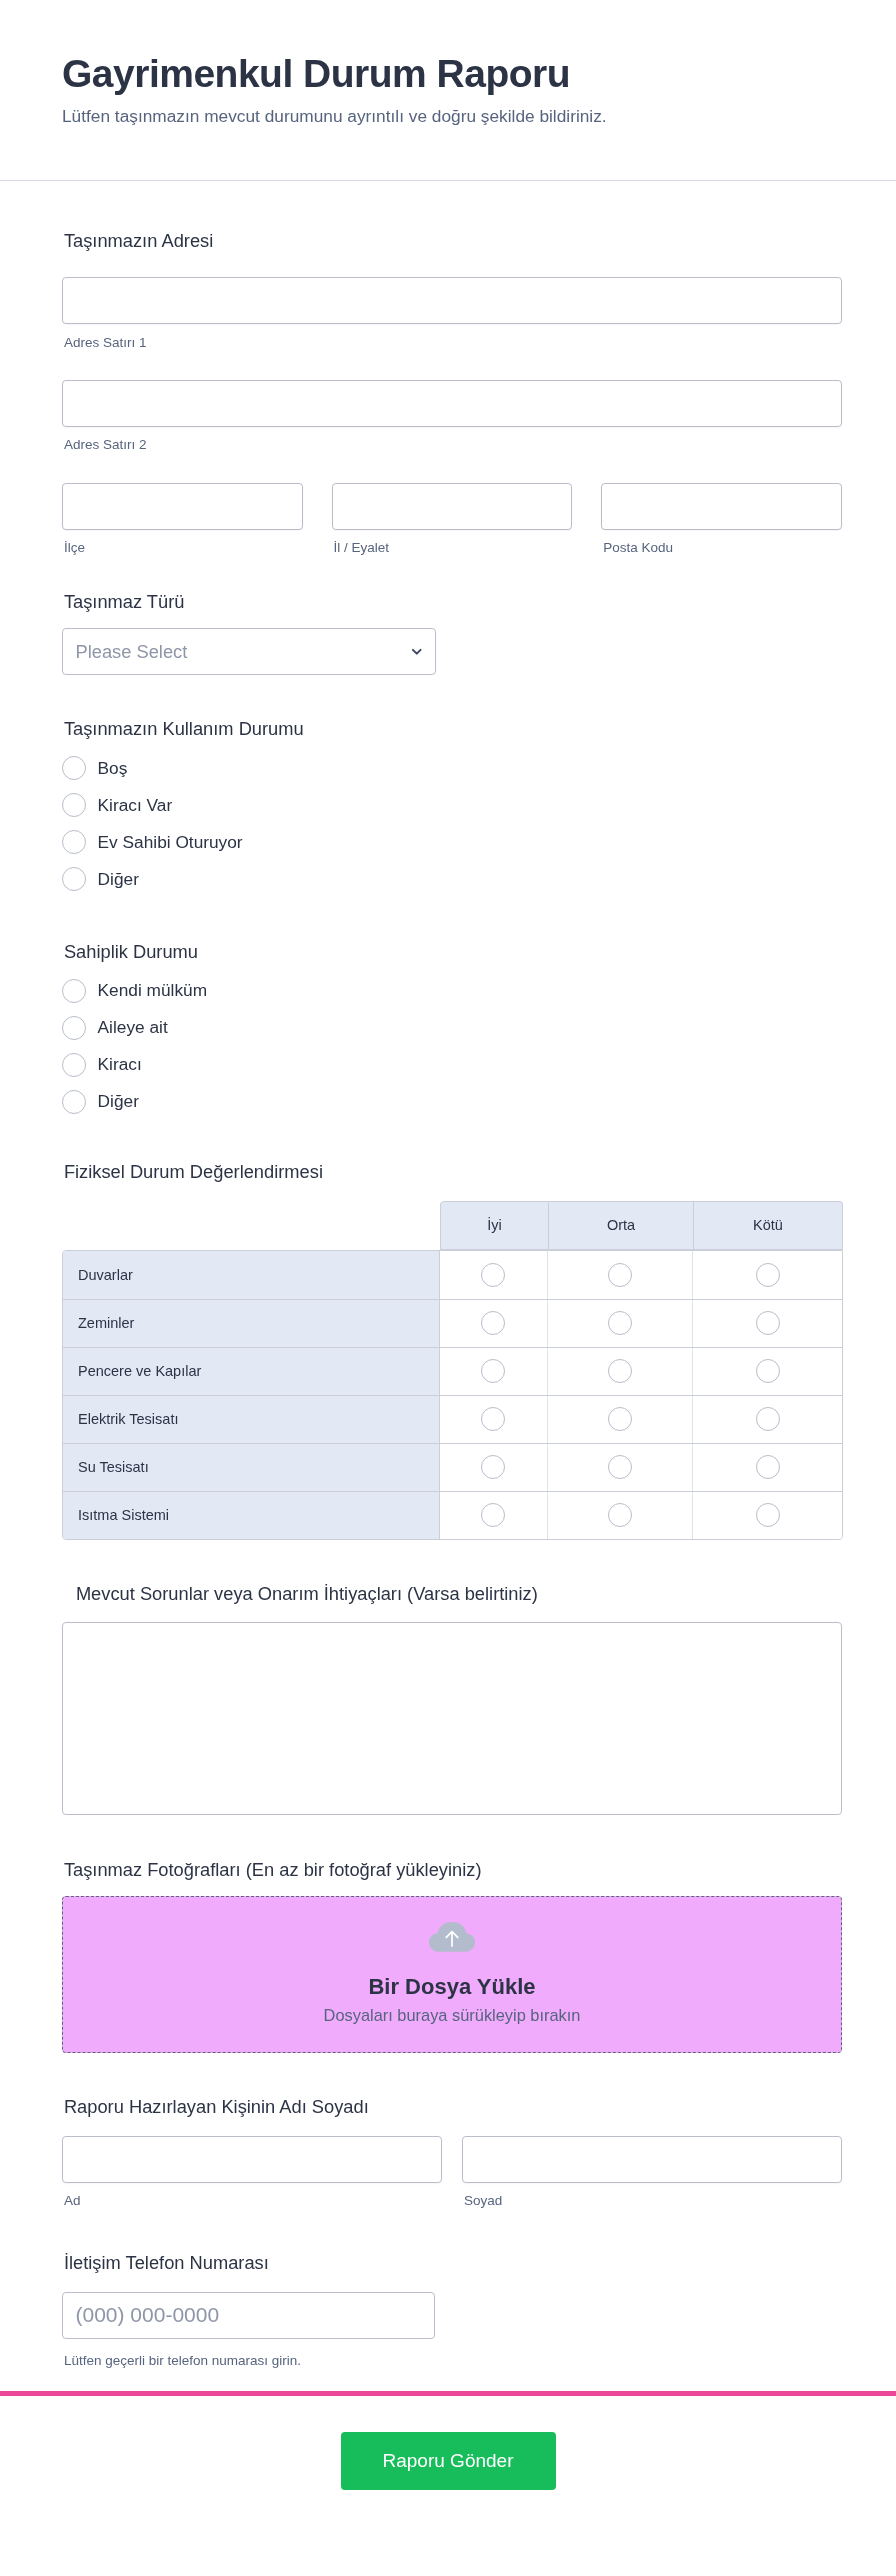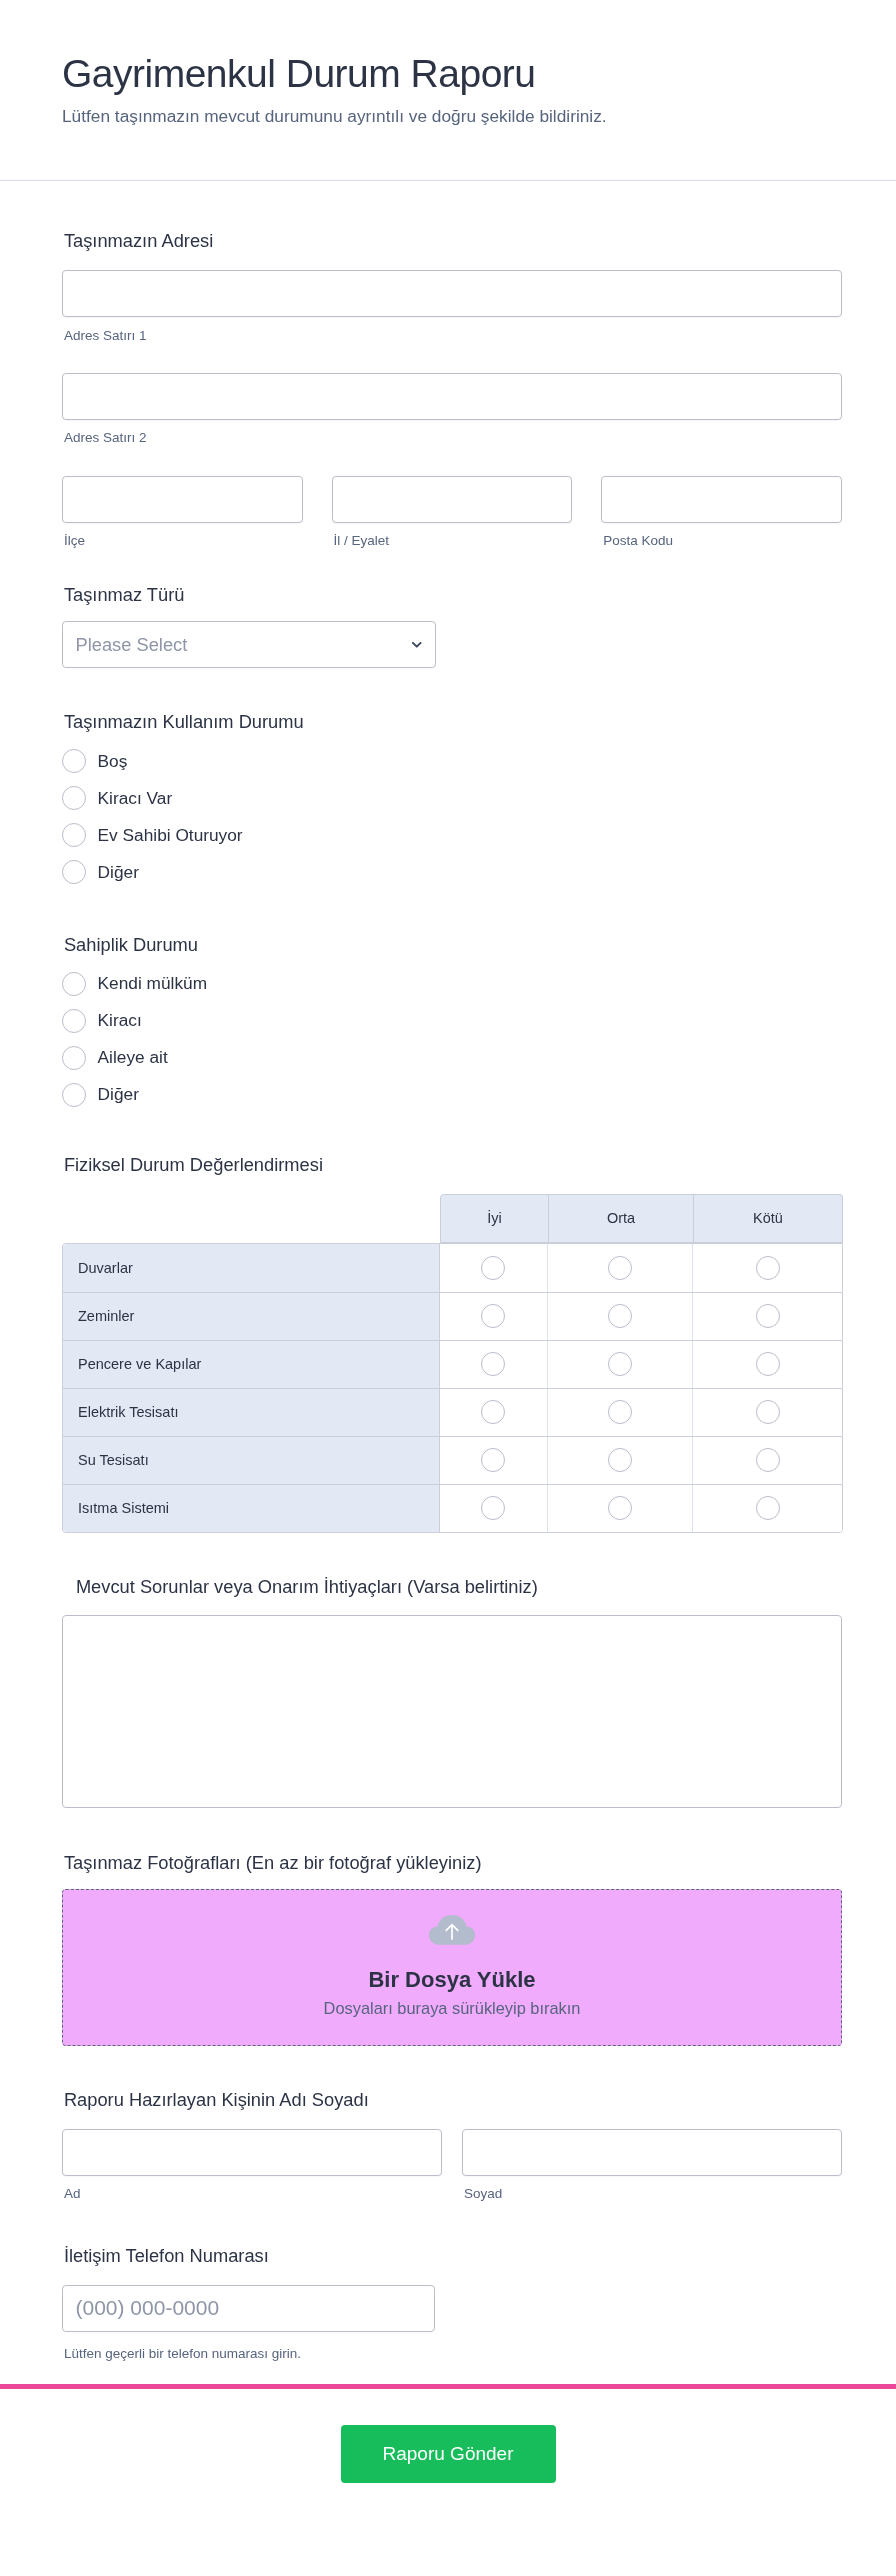--- a/index.html
+++ b/index.html
@@ -12,21 +12,21 @@
   .page { width: 896px; background: #fff; }
 
   
   .form-header {
     height: 181px;
     border-bottom: 1px solid #d9dce6;
     padding: 51px 62px 0 62px;
   }
   .form-title {
     font-size: 39px;
-    font-weight: 400;
+    font-weight: 700;
     color: #2c3345;
     letter-spacing: -0.5px;
     line-height: 46px;
   }
   .form-subtitle {
     margin-top: 7.7px;
     font-size: 17.3px;
     color: #57647e;
     line-height: 23px;
   }
@@ -52,21 +52,21 @@
     width: 100%;
     height: 47px;
     border: 1px solid #b8bdc9;
     border-radius: 3.9px;
     background: #fff;
     box-shadow: 0 1px 1.9px rgba(0,0,0,0.04);
   }
 
   
   .sec-address { padding-top: 48px; }
-  .sec-address .field-label { margin-bottom: 18px; }
+  .sec-address .field-label { margin-bottom: 25px; }
   .addr-line { margin-bottom: 29px; }
   .addr-row { display: flex; gap: 29px; }
   .addr-row .col { flex: 1; }
 
   
   .sec-type { padding-top: 33px; }
   .sec-type .field-label { margin-bottom: 15.4px; }
   .select-box {
     width: 374px;
     height: 47px;
@@ -314,25 +314,25 @@
     </section>
 
     <section class="sec-radio">
       <div class="field-label">Sahiplik Durumu</div>
       <div class="radio-opt">
         <span class="radio-circle"></span>
         <span class="radio-text">Kendi mülküm</span>
       </div>
       <div class="radio-opt">
         <span class="radio-circle"></span>
+        <span class="radio-text">Aileye ait</span>
+      </div>
+      <div class="radio-opt">
+        <span class="radio-circle"></span>
         <span class="radio-text">Kiracı</span>
-      </div>
-      <div class="radio-opt">
-        <span class="radio-circle"></span>
-        <span class="radio-text">Aileye ait</span>
       </div>
       <div class="radio-opt">
         <span class="radio-circle"></span>
         <span class="radio-text">Diğer</span>
       </div>
     </section>
 
     <section class="sec-matrix">
       <div class="field-label">Fiziksel Durum Değerlendirmesi</div>
       <div class="matrix">

